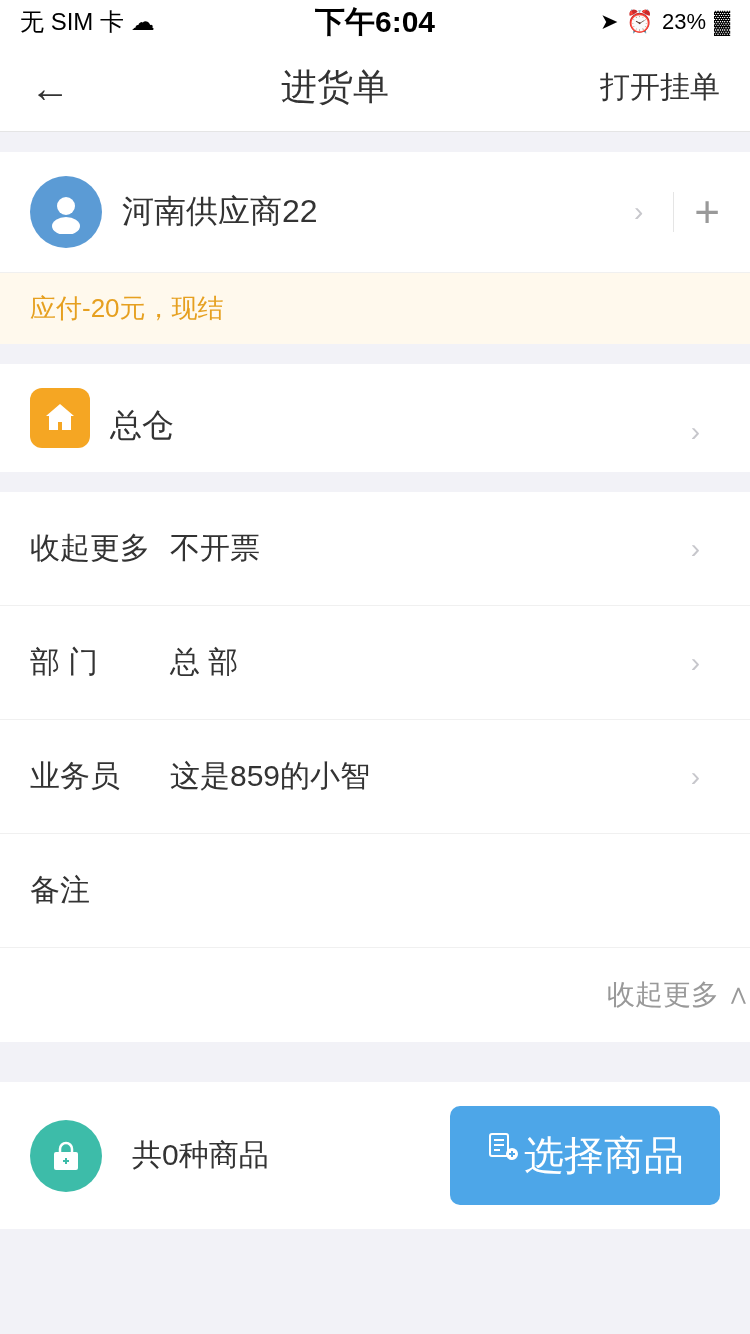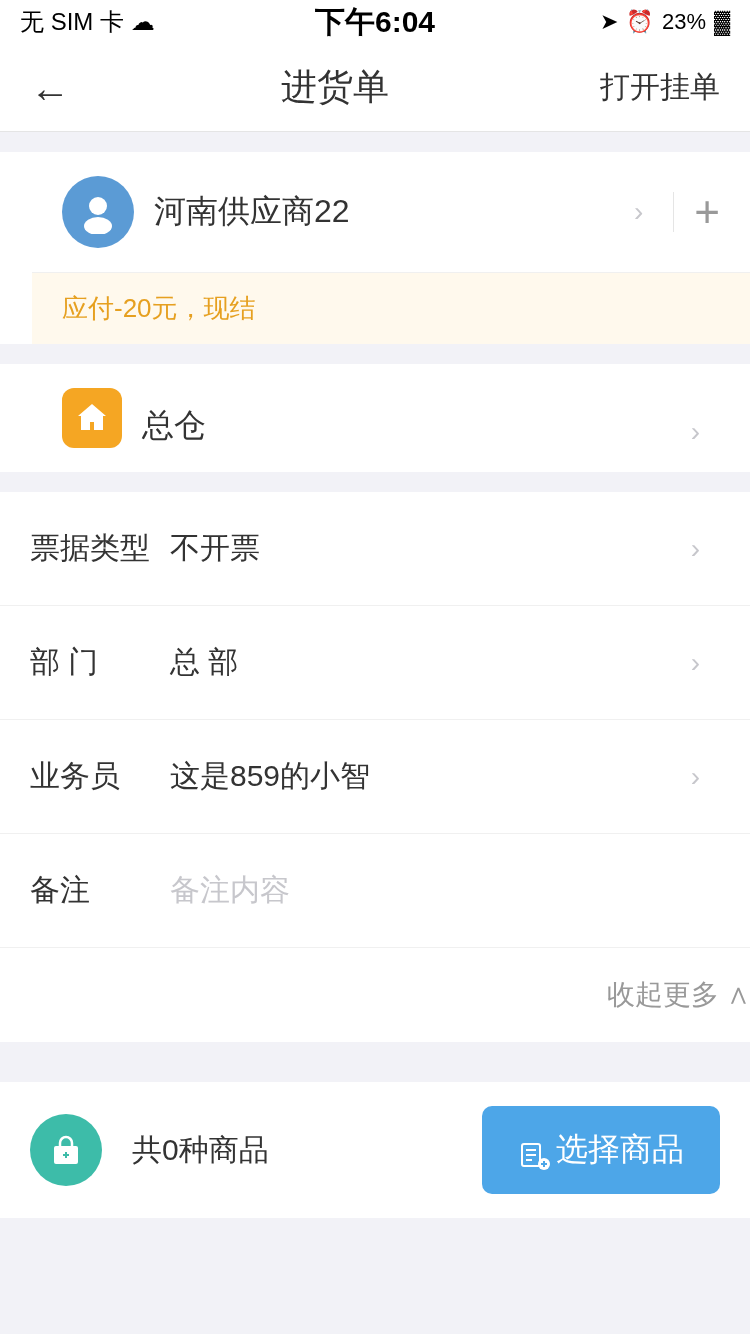--- a/index.html
+++ b/index.html
@@ -57,21 +57,20 @@
 
     
     .section-gap {
       height: 20px;
       background: #f2f2f7;
     }
 
     
     .card {
       background: #fff;
-      padding-left: 32px;
     }
 
     
     .supplier-row {
       display: flex;
       align-items: center;
       padding: 24px 30px;
       border-bottom: 1px solid #f0f0f0;
     }
     .supplier-avatar {
@@ -206,23 +205,23 @@
       flex: 1;
       font-size: 30px;
       color: #333;
     }
     .select-btn {
       background: #4da6e8;
       color: #fff;
       border: none;
       border-radius: 10px;
       padding: 22px 36px;
-      font-size: 32px;
-      display: flex;
-      align-items: flex-end;
+      font-size: 40px;
+      display: flex;
+      align-items: flex-start;
       gap: 4px;
       cursor: pointer;
     }
     .select-btn svg { width: 34px; height: 34px; }
 
     
     .page-bg {
       background: #f2f2f7;
       flex: 1;
       min-height: 300px;
@@ -283,40 +282,39 @@
       </svg>
     </div>
     <span class="warehouse-name">总仓</span>
     <span class="chevron">›</span>
   </div>
 </div>
 
 <div class="form-section">
 
   <div class="form-row">
-    <span class="form-label">票据类型</span>
+    <span class="form-label">收起更多</span>
     <span class="form-value">不开票</span>
     <span class="chevron">›</span>
   </div>
 
   <div class="form-row">
     <span class="form-label">部 门</span>
     <span class="form-value">总 部</span>
     <span class="chevron">›</span>
   </div>
 
   <div class="form-row">
     <span class="form-label">业务员</span>
     <span class="form-value">这是859的小智</span>
     <span class="chevron">›</span>
   </div>
 
   <div class="form-row">
     <span class="form-label">备注</span>
-    <span class="form-value placeholder">备注内容</span>
   </div>
 </div>
 
 <div class="collapse-row">
   <span>收起更多 ∧</span>
 </div>
 
 <div class="section-gap"></div>
 
 <div class="bottom-bar">

